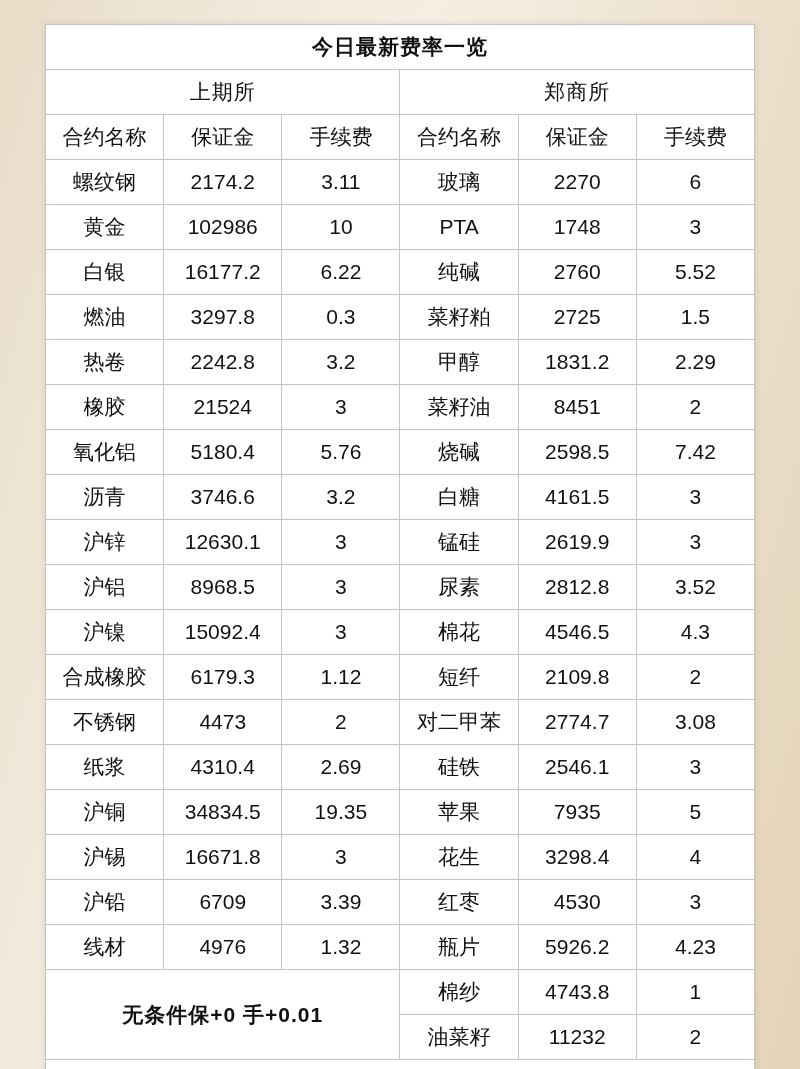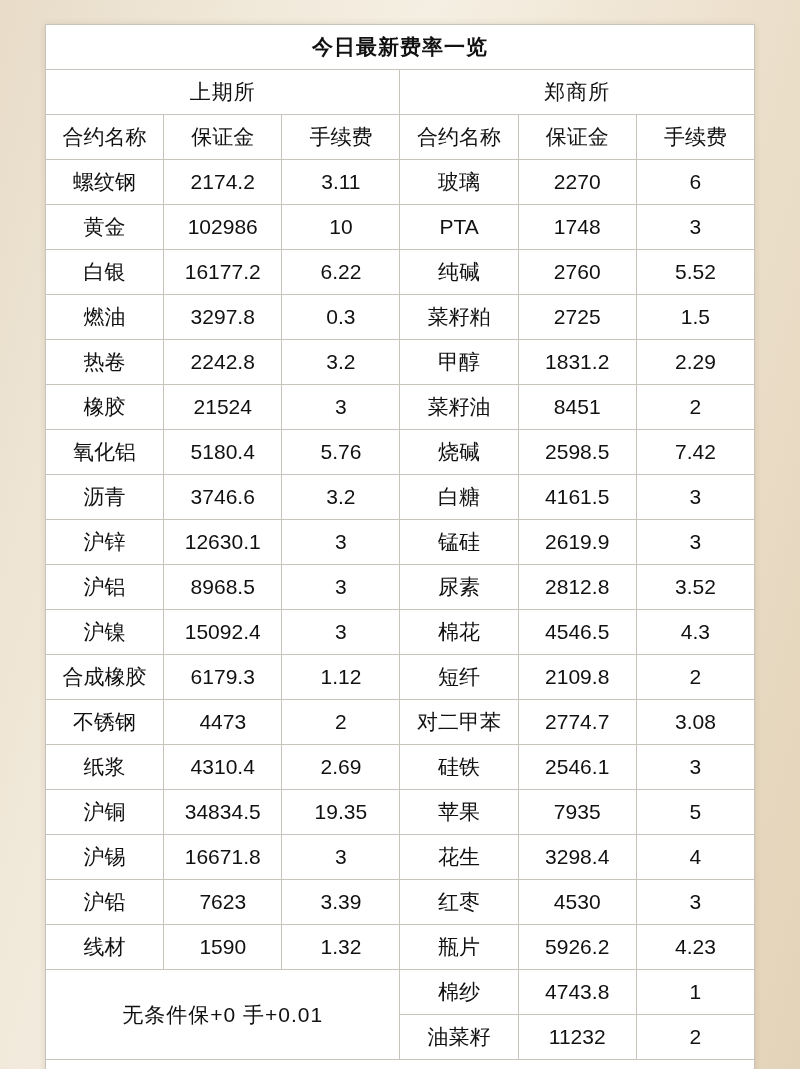--- a/index.html
+++ b/index.html
@@ -55,21 +55,21 @@
     height: 46px;
   }
   .name-cell {
     font-size: 21px;
   }
   .num-cell {
     font-size: 22px;
   }
   .note-cell {
     font-size: 22px;
-    font-weight: normal;
+    font-weight: bold;
     letter-spacing: 1px;
   }
   .footer-cell {
     font-size: 23px;
     font-weight: bold;
     letter-spacing: 2px;
     height: 50px;
   }
 </style>
 </head>
@@ -217,29 +217,29 @@
         <tr>
           <td class="name-cell">沪锡</td>
           <td class="num-cell">16671.8</td>
           <td class="num-cell">3</td>
           <td class="name-cell">花生</td>
           <td class="num-cell">3298.4</td>
           <td class="num-cell">4</td>
         </tr>
         <tr>
           <td class="name-cell">沪铅</td>
-          <td class="num-cell">7623</td>
+          <td class="num-cell">6709</td>
           <td class="num-cell">3.39</td>
           <td class="name-cell">红枣</td>
           <td class="num-cell">4530</td>
           <td class="num-cell">3</td>
         </tr>
         <tr>
           <td class="name-cell">线材</td>
-          <td class="num-cell">1590</td>
+          <td class="num-cell">4976</td>
           <td class="num-cell">1.32</td>
           <td class="name-cell">瓶片</td>
           <td class="num-cell">5926.2</td>
           <td class="num-cell">4.23</td>
         </tr>
         <tr>
           <td class="note-cell" colspan="3" rowspan="2">无条件保+0 手+0.01</td>
           <td class="name-cell">棉纱</td>
           <td class="num-cell">4743.8</td>
           <td class="num-cell">1</td>

